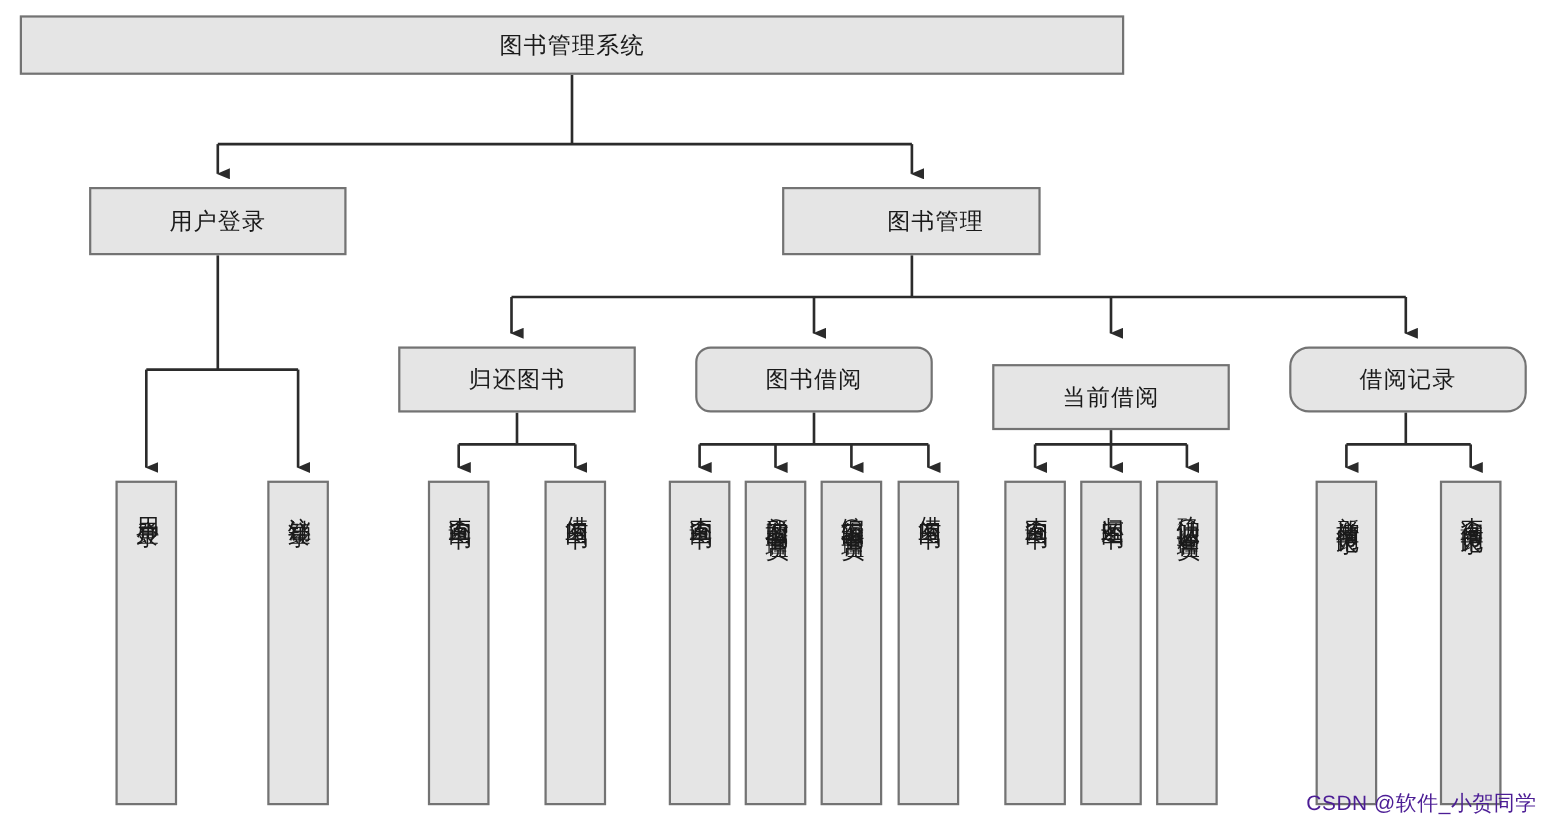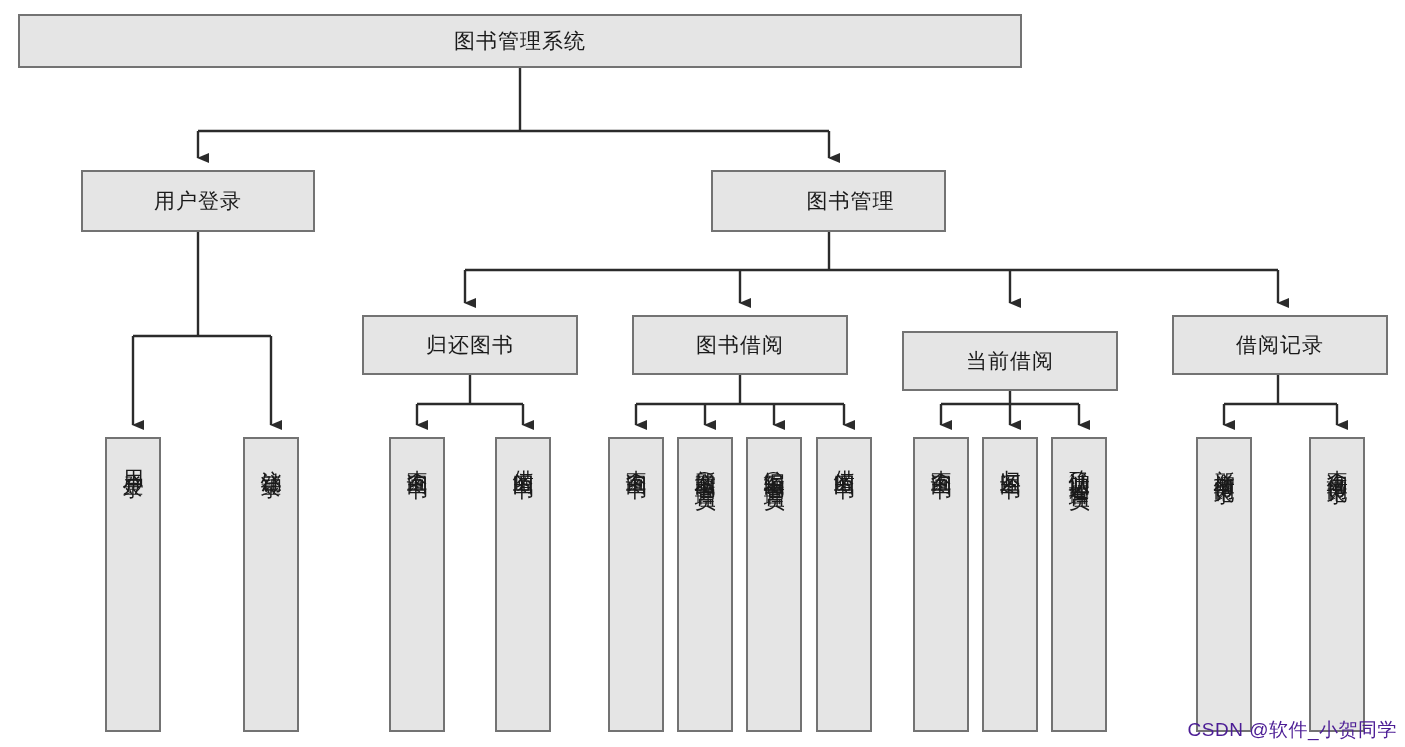--- a/index.html
+++ b/index.html
@@ -112,27 +112,27 @@
   <div class="node h" style="left:81px;top:170px;width:234px;height:62px;">
     <span>用户登录</span>
   </div>
   <div class="node h" style="left:711px;top:170px;width:235px;height:62px;padding-left:44px;">
     <span>图书管理</span>
   </div>
 
   <div class="node h" style="left:362px;top:315px;width:216px;height:60px;">
     <span>归还图书</span>
   </div>
-  <div class="node h" style="left:632px;top:315px;width:216px;height:60px;">
+  <div class="node h" style="left:632px;top:315px;width:216px;height:60px;border-radius:14px;">
     <span>图书借阅</span>
   </div>
   <div class="node h" style="left:902px;top:315px;width:216px;height:60px;margin-top:16px;">
     <span>当前借阅</span>
   </div>
-  <div class="node h" style="left:1172px;top:315px;width:216px;height:60px;">
+  <div class="node h" style="left:1172px;top:315px;width:216px;height:60px;border-radius:18px;">
     <span>借阅记录</span>
   </div>
 
   <div class="node v" style="left:105px;top:437px;width:56px;height:295px;">
     <span class="vlabel">用户登录</span>
   </div>
   <div class="node v" style="left:243px;top:437px;width:56px;height:295px;">
     <span class="vlabel">注销登录</span>
   </div>
 

